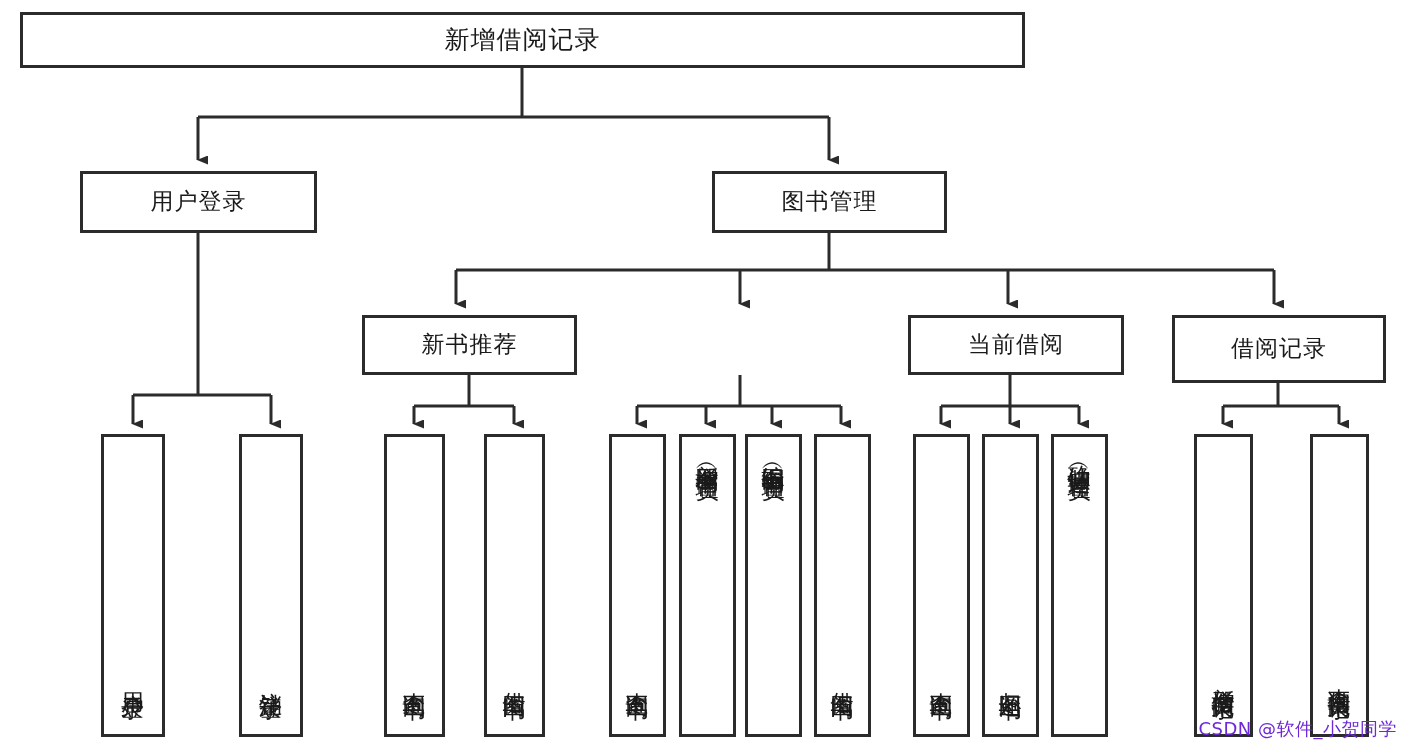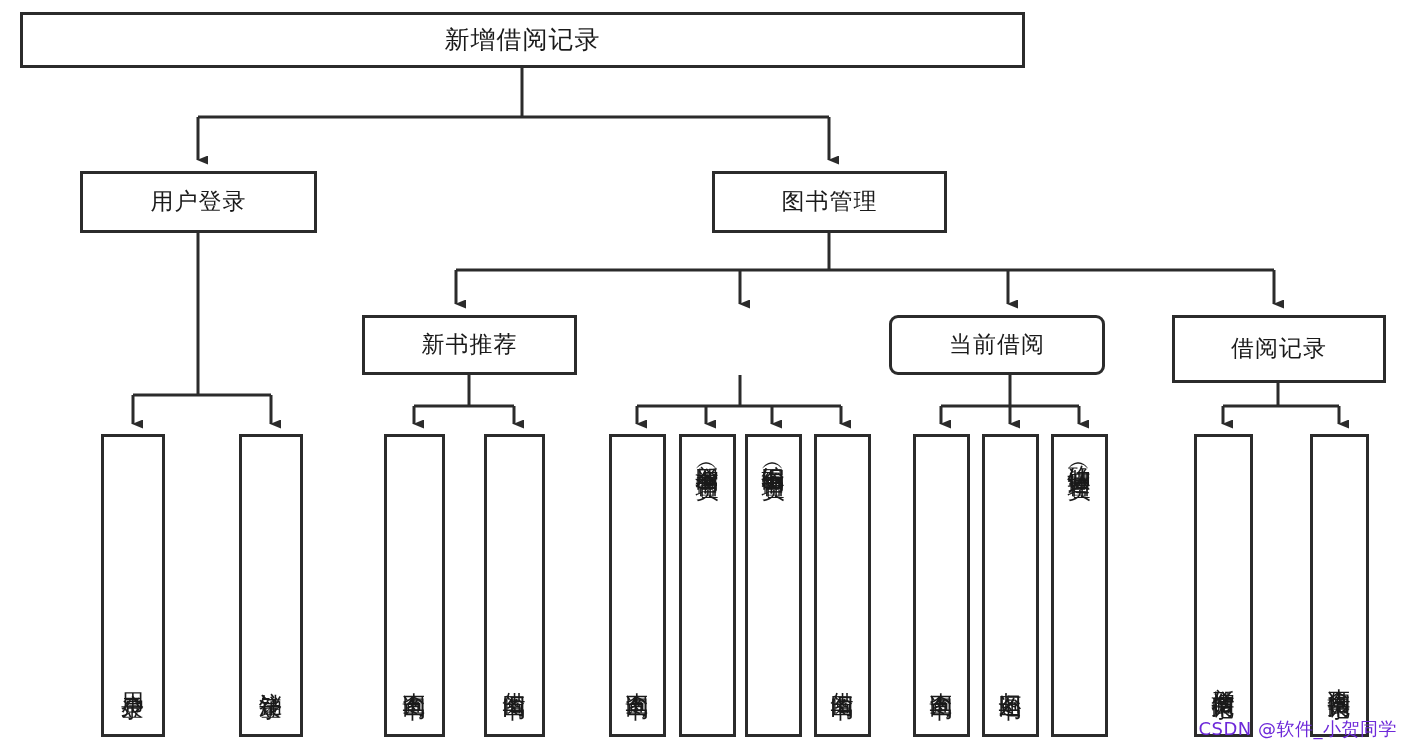--- a/index.html
+++ b/index.html
@@ -139,21 +139,21 @@
   <div class="node h" style="left:80px; top:171px; width:237px; height:62px;">
     <span class="label">用户登录</span>
   </div>
   <div class="node h" style="left:712px; top:171px; width:235px; height:62px;">
     <span class="label">图书管理</span>
   </div>
 
   <div class="node h" style="left:362px; top:315px; width:215px; height:60px;">
     <span class="label">新书推荐</span>
   </div>
-  <div class="node h" style="left:889px; top:315px; width:216px; height:60px;border-radius:9px;">
+  <div class="node h" style="left:908px; top:315px; width:216px; height:60px;">
     <span class="label">当前借阅</span>
   </div>
   <div class="node h" style="left:1172px; top:315px; width:214px; height:68px;">
     <span class="label">借阅记录</span>
   </div>
 
   <div class="node v" style="left:101px; top:434px; width:64px; height:303px;">
     <span class="label">用户登录</span>
   </div>
   <div class="node v" style="left:239px; top:434px; width:64px; height:303px;">

